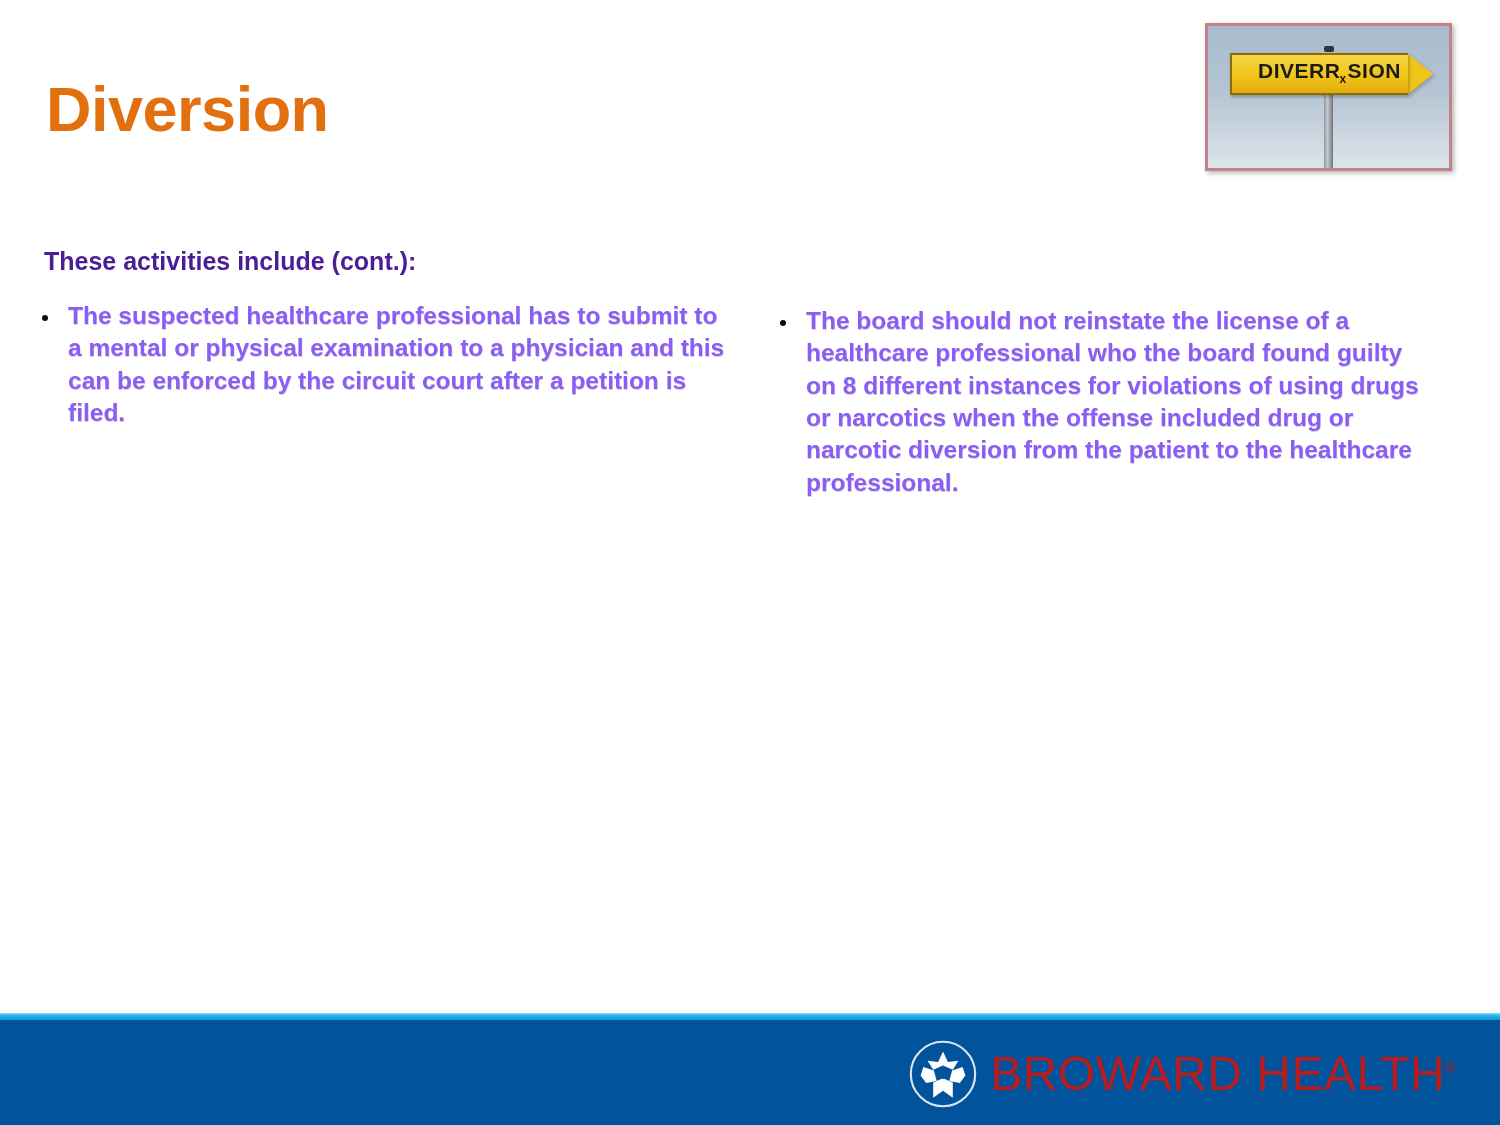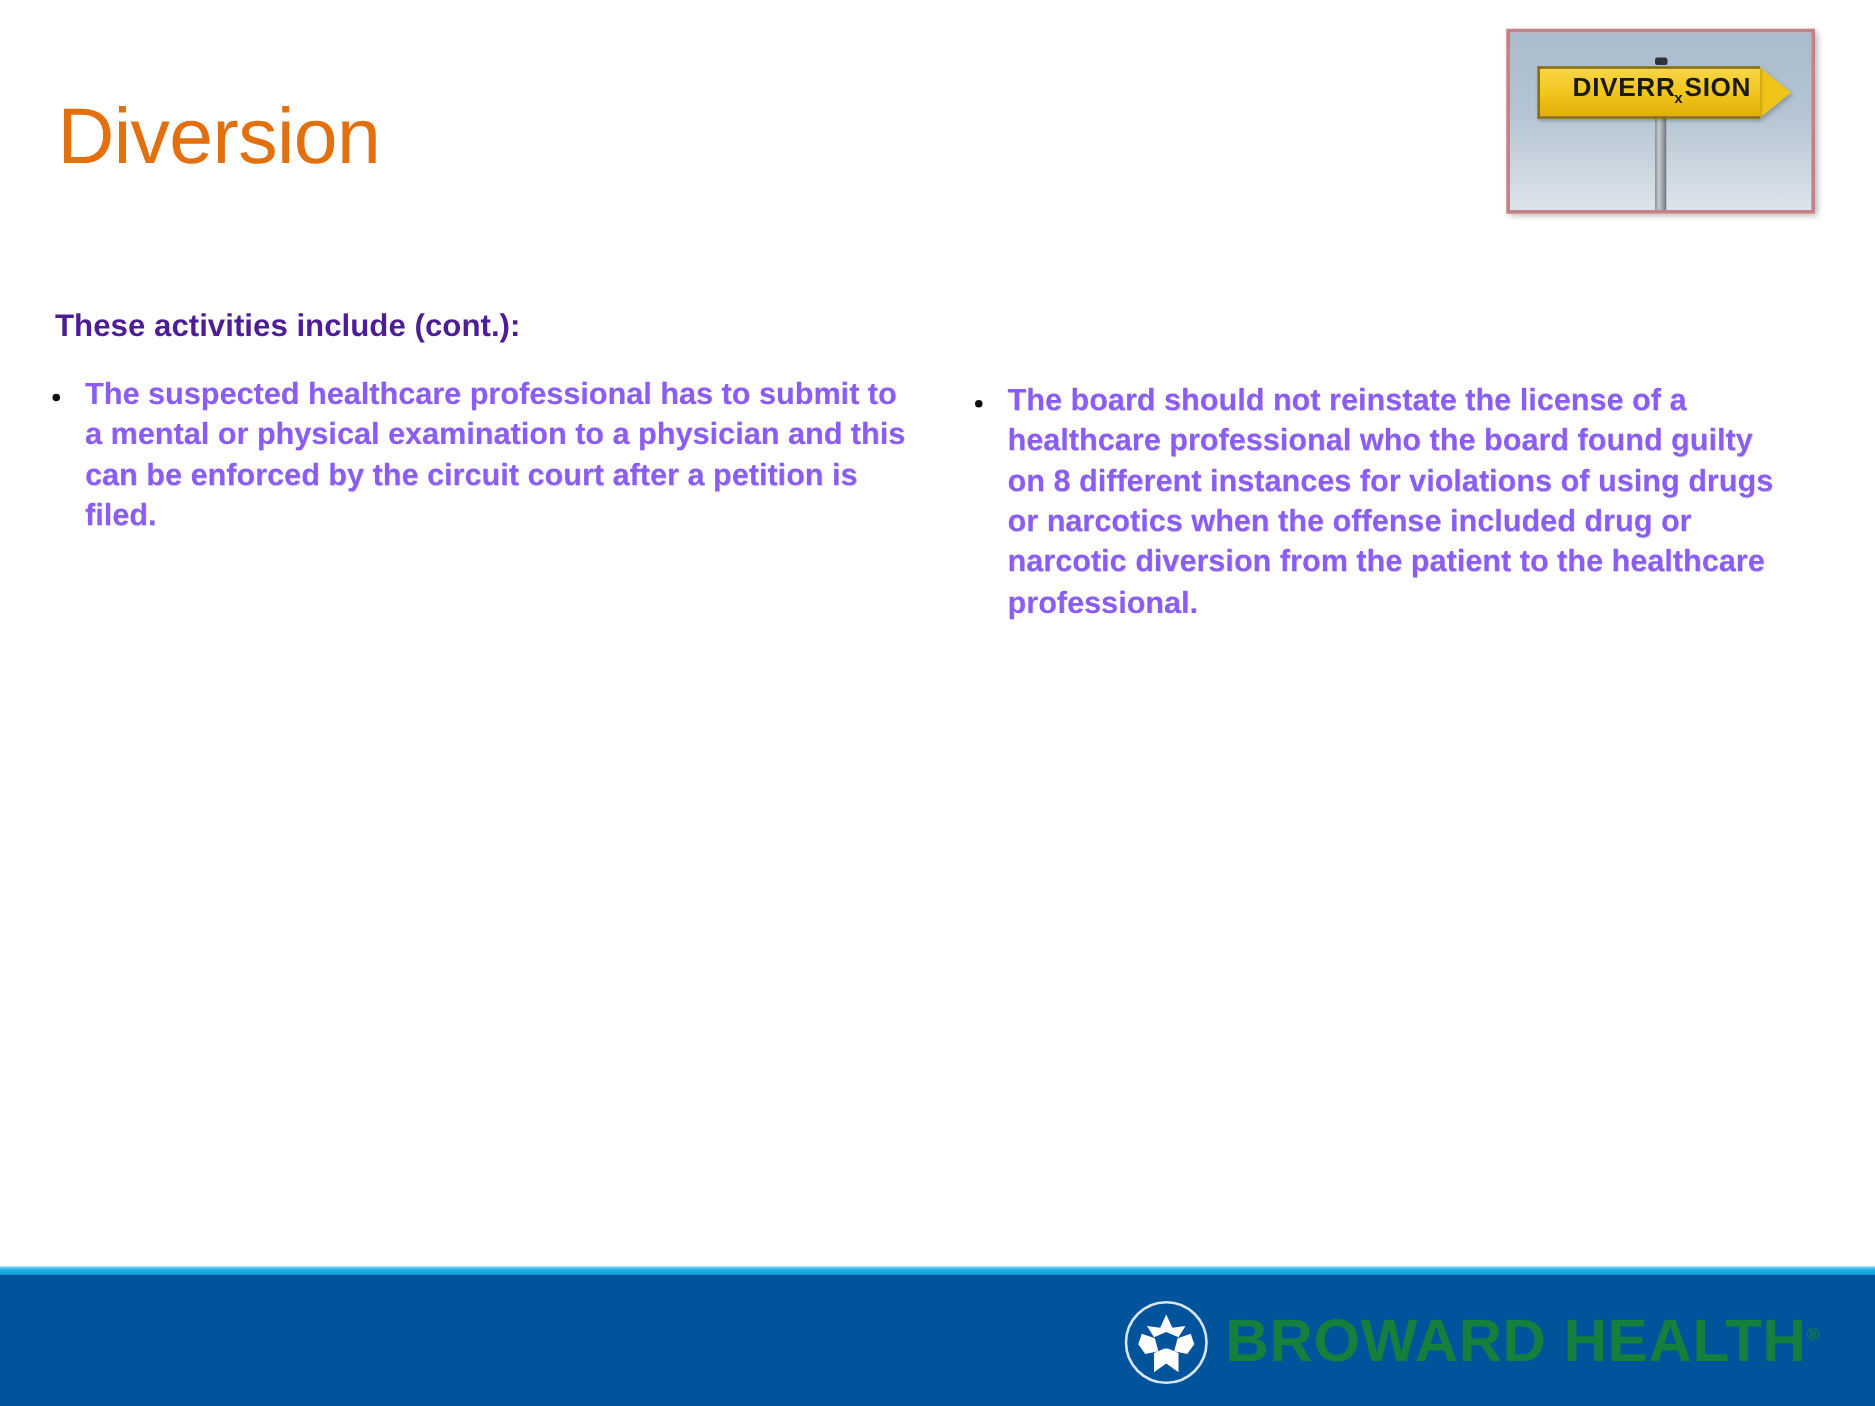--- a/index.html
+++ b/index.html
@@ -20,21 +20,21 @@
     background: #ffffff;
     overflow: hidden;
   }
 
   
   .slide-title {
     position: absolute;
     left: 46px;
     top: 78px;
     font-size: 63px;
-    font-weight: normal;
+    font-weight: bold;
     color: #E2700E;
     letter-spacing: -0.5px;
     line-height: 1;
     white-space: nowrap;
   }
 
   
   .sign-figure {
     position: absolute;
     left: 1205px;
@@ -190,22 +190,22 @@
     align-items: center;
     gap: 12px;
   }
   .logo-mark {
     width: 70px;
     height: 70px;
     flex: 0 0 70px;
   }
   .logo-word {
     font-size: 48px;
-    font-weight: bold;
-    color: #15803d;
+    font-weight: normal;
+    color: #b91c1c;
     letter-spacing: 0.5px;
     line-height: 1;
     white-space: nowrap;
   }
   .logo-word .reg {
     font-size: 14px;
     vertical-align: super;
   }
 </style>
 </head>

